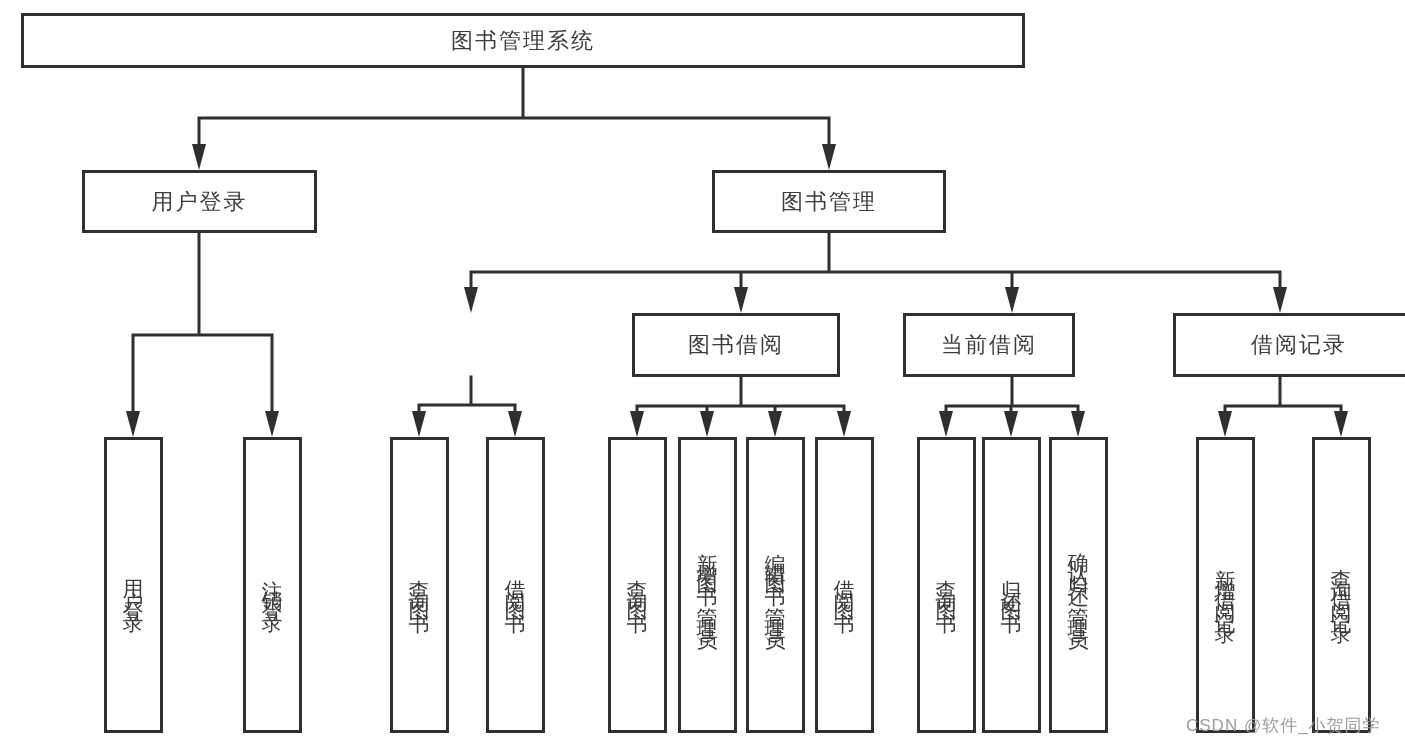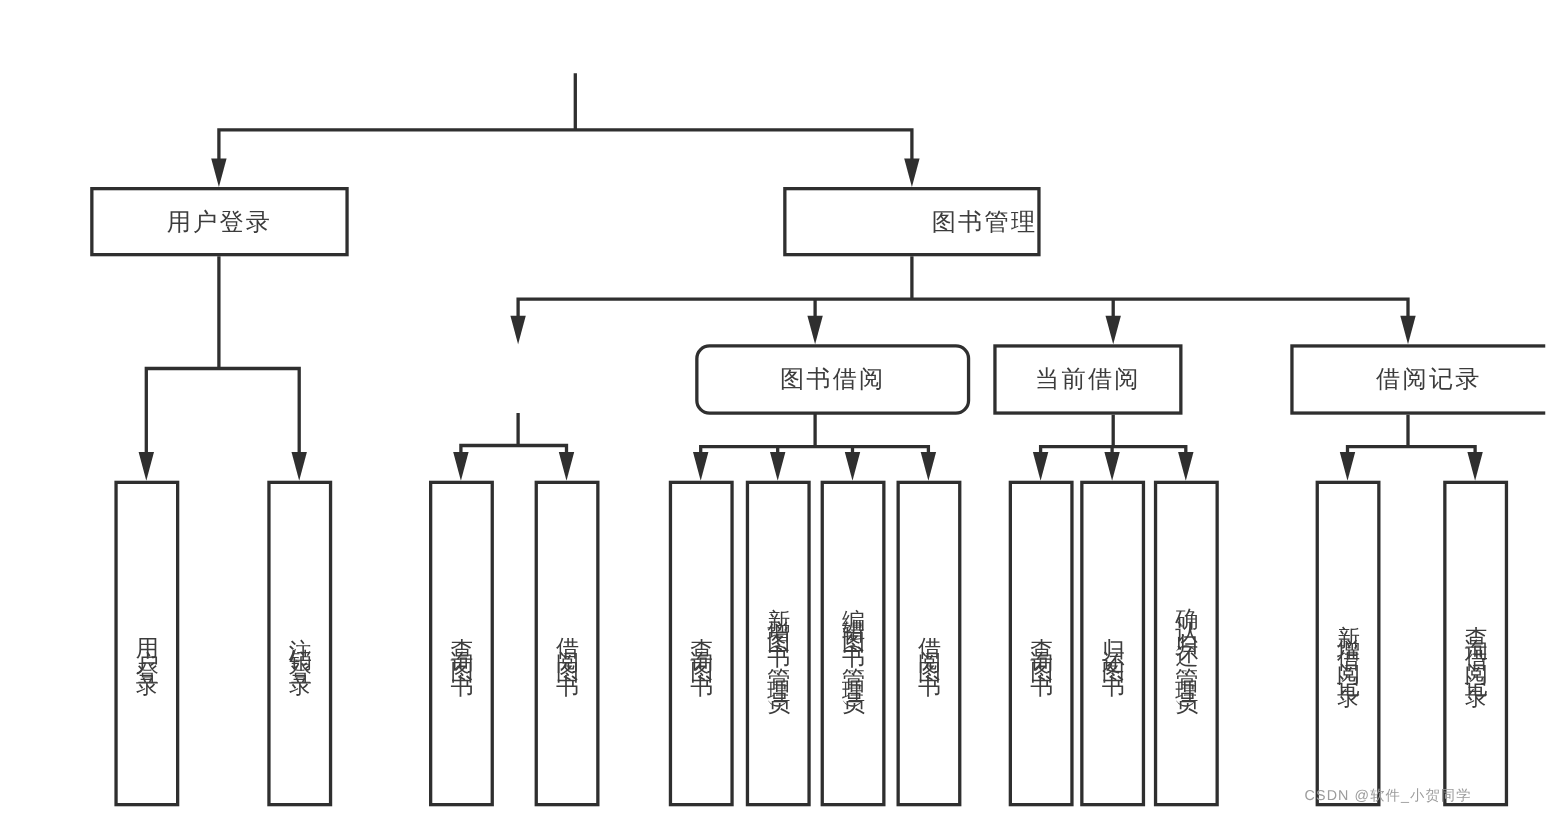--- a/index.html
+++ b/index.html
@@ -44,21 +44,21 @@
     writing-mode: vertical-rl;
     text-orientation: mixed;
     font-size: 21px;
     letter-spacing: 11px;
     line-height: 1;
   }
   .watermark {
     position: absolute;
     left: 1186px;
     top: 714px;
-    font-size: 13px;
+    font-size: 17px;
     letter-spacing: 1px;
     color: var(--watermark);
     white-space: nowrap;
     z-index: 5;
   }
 </style>
 </head>
 <body>
 
 <div class="canvas">
@@ -106,29 +106,32 @@
       <polygon points="1071,411 1085,411 1078,437" fill="#2f2f2f" stroke="none"></polygon>
     </g>
 
     <g>
       <path d="M1280,377 L1280,406 M1225,406 L1341,406 M1225,406 L1225,413 M1341,406 L1341,413"></path>
       <polygon points="1218,411 1232,411 1225,437" fill="#2f2f2f" stroke="none"></polygon>
       <polygon points="1334,411 1348,411 1341,437" fill="#2f2f2f" stroke="none"></polygon>
     </g>
   </svg>
 
+  <div class="node h" style="left:21px; top:13px; width:1004px; height:55px;">
+    <span>图书管理系统</span>
+  </div>
 
   <div class="node h" style="left:82px; top:170px; width:235px; height:63px;">
     <span>用户登录</span>
   </div>
-  <div class="node h" style="left:712px; top:170px; width:234px; height:63px;justify-content:flex-end;">
+  <div class="node h" style="left:712px; top:170px; width:234px; height:63px;">
     <span>图书管理</span>
   </div>
 
-  <div class="node h" style="left:632px; top:313px; width:250px; height:64px;border-radius:13px;">
+  <div class="node h" style="left:632px; top:313px; width:208px; height:64px;">
     <span>图书借阅</span>
   </div>
   <div class="node h" style="left:903px; top:313px; width:172px; height:64px;">
     <span>当前借阅</span>
   </div>
   <div class="node h" style="left:1173px; top:313px; width:252px; height:64px;">
     <span>借阅记录</span>
   </div>
 
   <div class="node leaf" style="left:104px; top:437px; width:59px; height:296px;">

